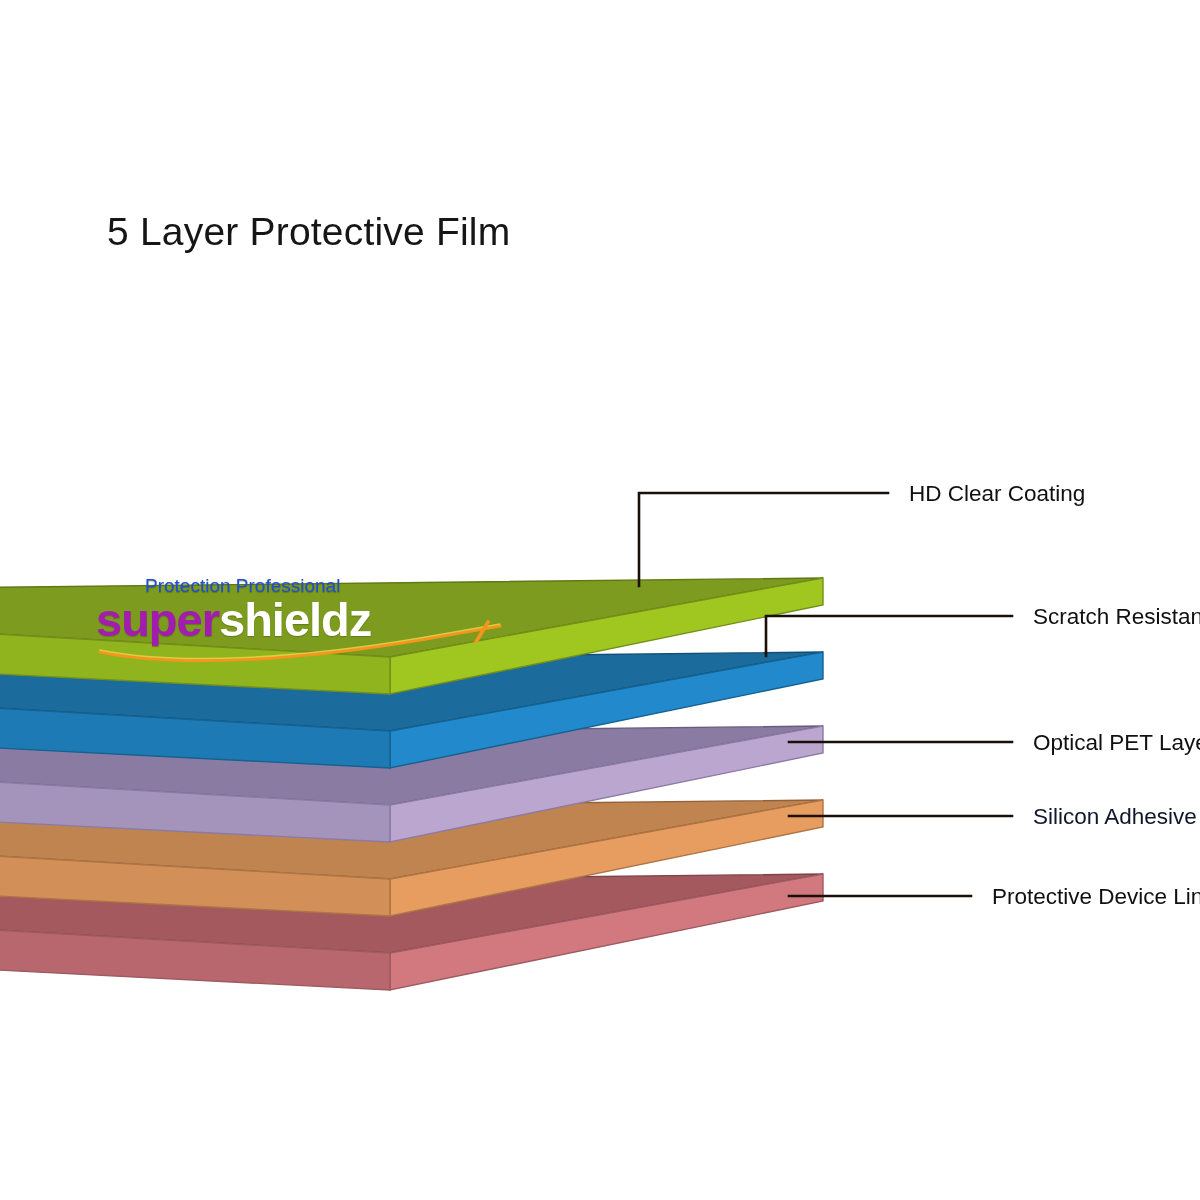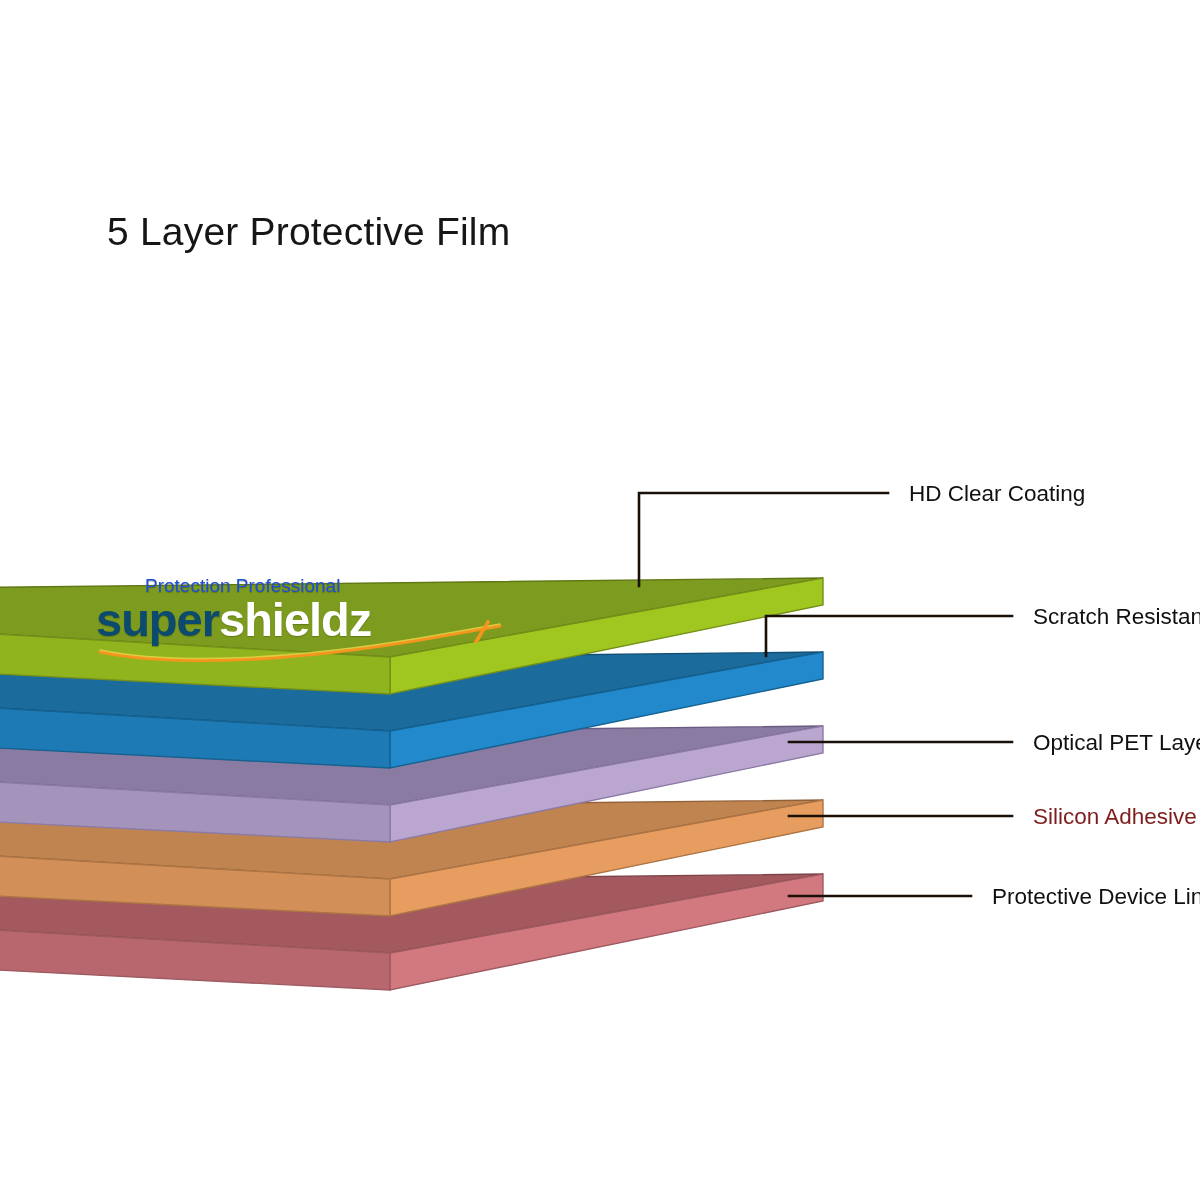--- a/index.html
+++ b/index.html
@@ -103,21 +103,21 @@
     <g fill="none" stroke="#1a1008" stroke-width="2.6" stroke-linecap="square">
       <path d="M 639,586 L 639,493 L 888,493" stroke="#1a1008"></path>
       <path d="M 766,656 L 766,616 L 1012,616" stroke="#1a1008"></path>
       <path d="M 789,742 L 1012,742" stroke="#1a1008"></path>
       <path d="M 789,816 L 1012,816" stroke="#1a1008"></path>
       <path d="M 789,896 L 971,896" stroke="#1a1008"></path>
     </g>
   </svg>
 
   <div class="brand-tag">Protection Professional</div>
-  <div class="brand-word"><span class="brand-super" style="color: #0c4a6e;">super</span><span class="brand-shieldz" style="color: rgb(255, 255, 255);">shieldz</span></div>
+  <div class="brand-word"><span class="brand-super" style="color: #a21caf;">super</span><span class="brand-shieldz" style="color: rgb(255, 255, 255);">shieldz</span></div>
 
   <div class="callout-label" style="left: 899px; top: 481px; color: rgb(16, 16, 16);">HD Clear Coating</div>
   <div class="callout-label" style="left: 1023px; top: 604px; color: rgb(16, 16, 16);">Scratch Resistant Layer</div>
   <div class="callout-label" style="left: 1023px; top: 730px; color: rgb(16, 16, 16);">Optical PET Layer</div>
-  <div class="callout-label" style="left: 1023px; top: 804px; color: #7f1d1d;">Silicon Adhesive</div>
+  <div class="callout-label" style="left: 1023px; top: 804px; color: #0f172a;">Silicon Adhesive</div>
   <div class="callout-label" style="left: 982px; top: 884px; color: rgb(16, 16, 16);">Protective Device Liner</div>
 
 </div>
 
 </body></html>

